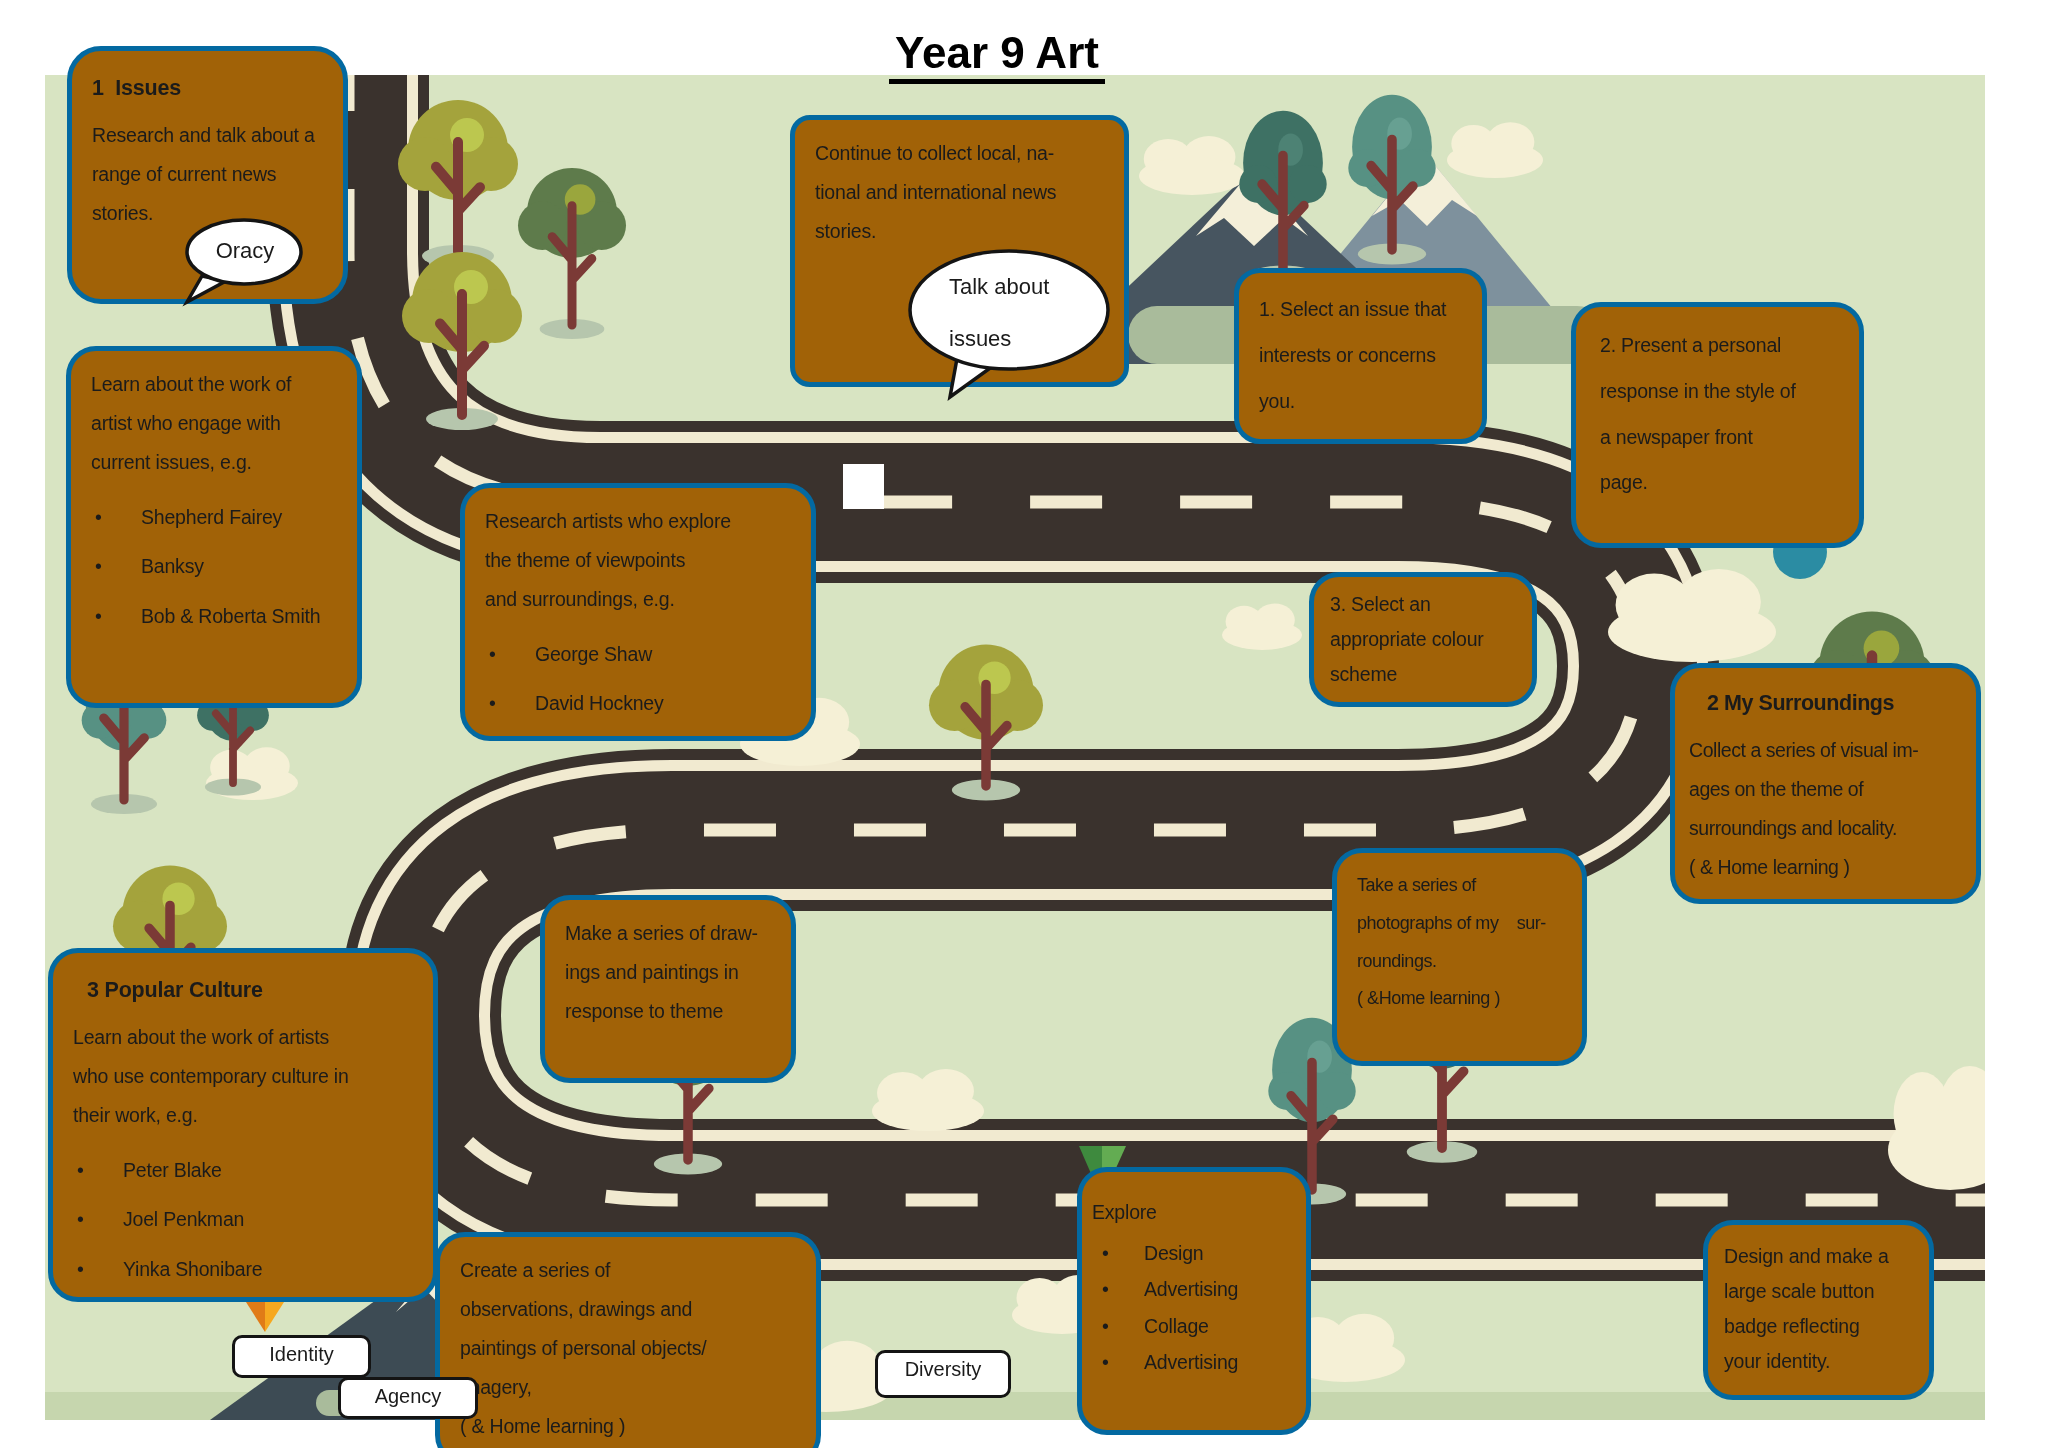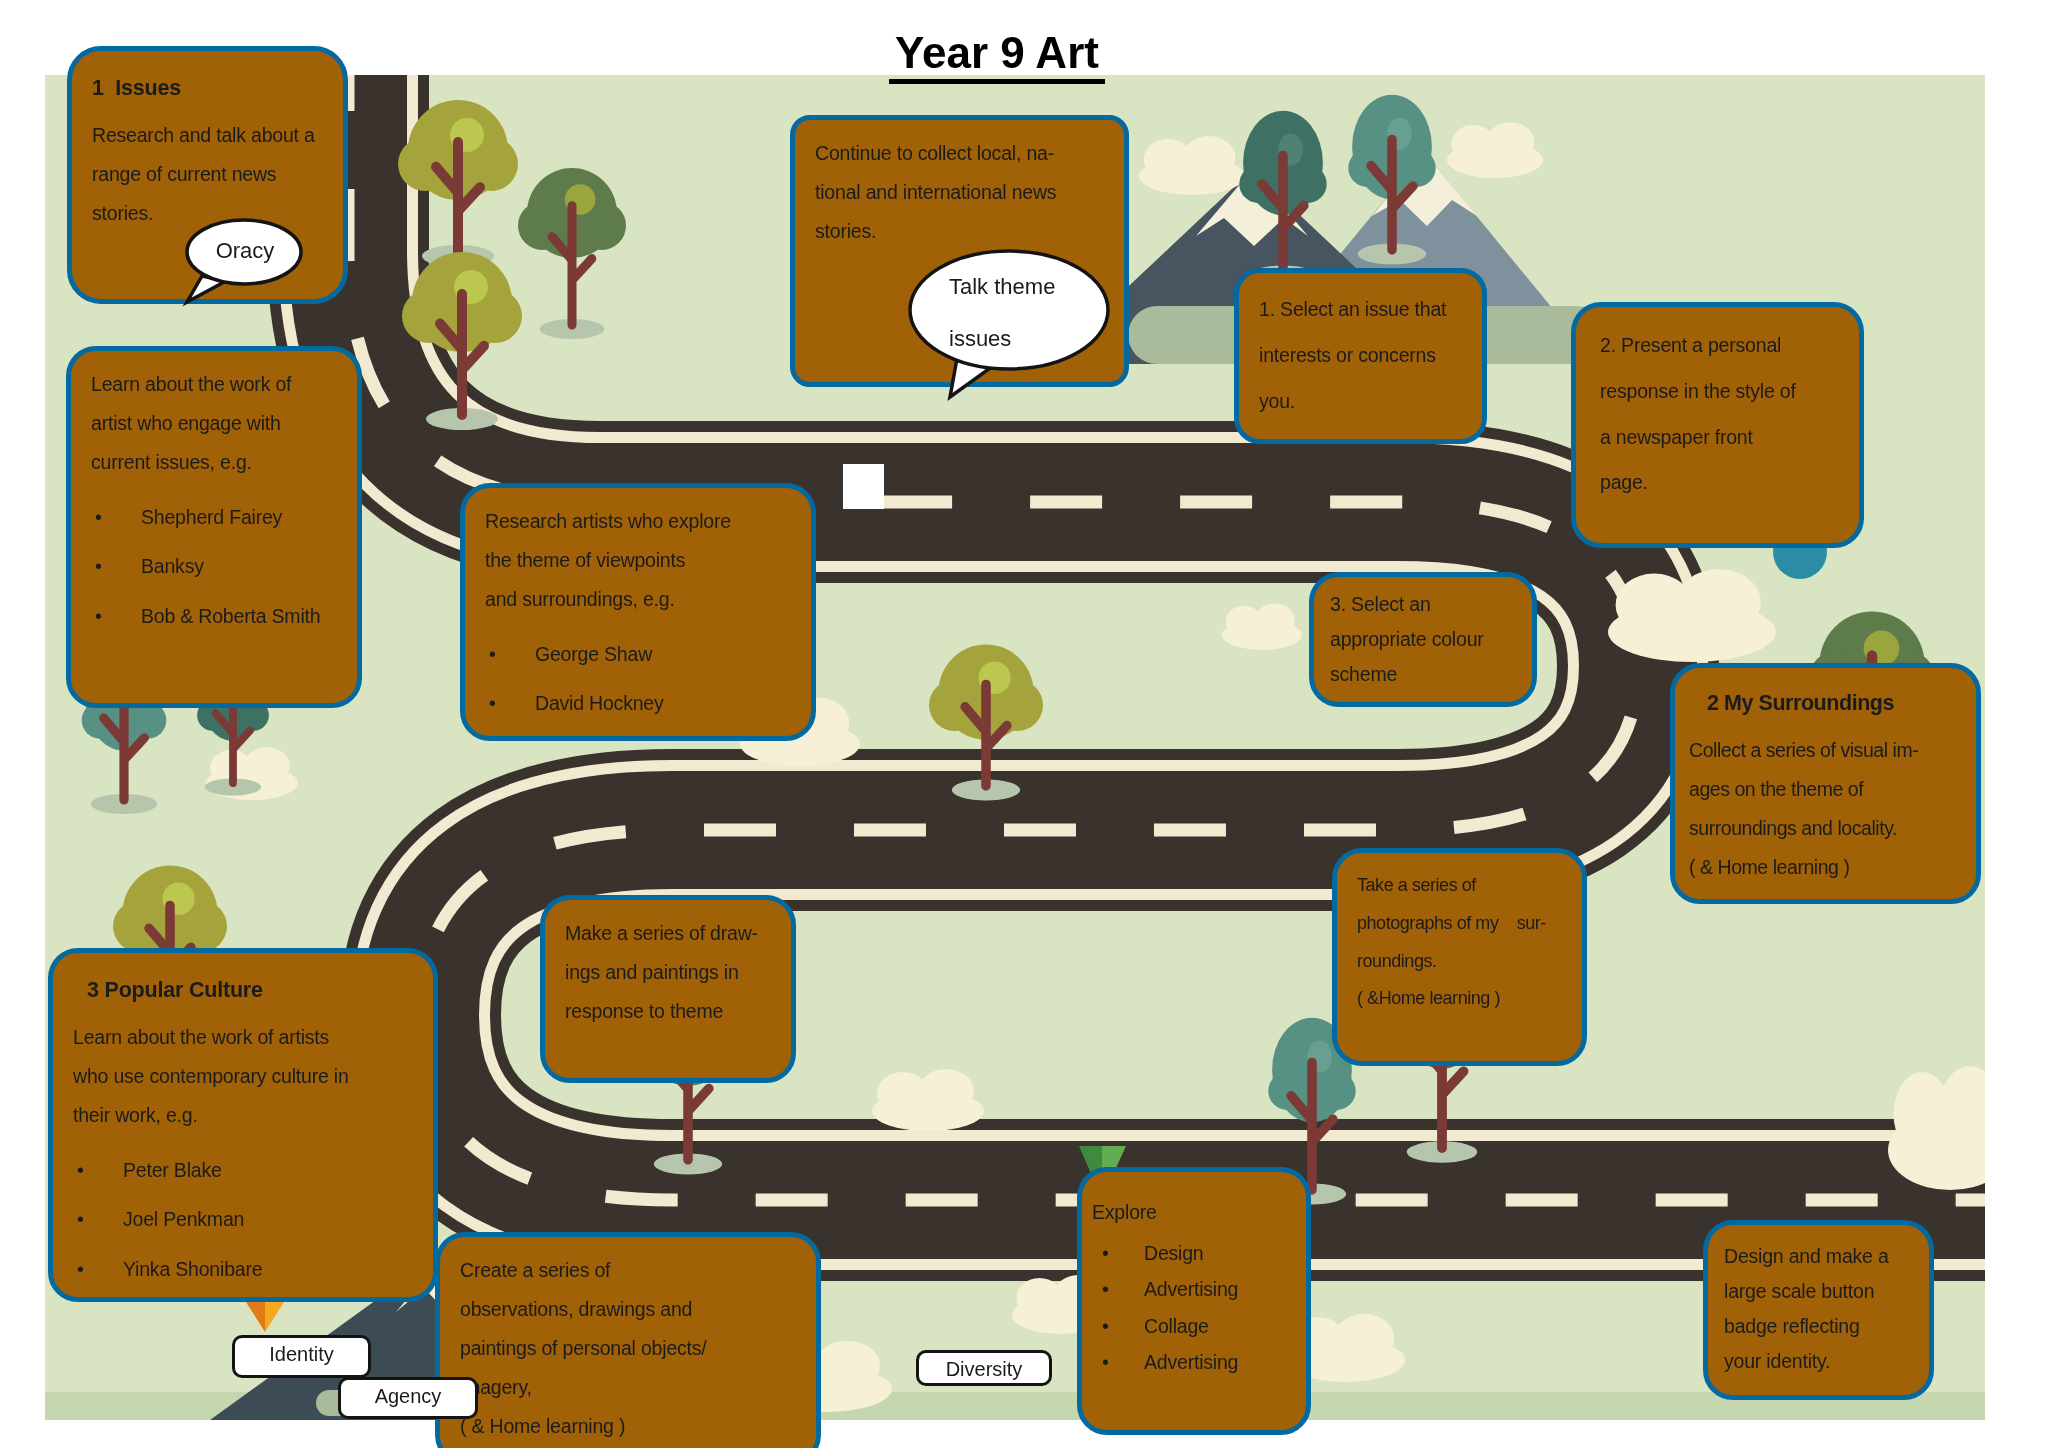--- a/index.html
+++ b/index.html
@@ -303,21 +303,21 @@
   <div class="note" style="left:790px;top:115px;width:339px;min-height:272px;border-radius:20px">
     <div class="nb">Continue to collect local, na-
 tional and international news
 stories.</div>
   </div>
   <div class="bubble" style="left:903px;top:247px;width:214px;height:154px">
     <svg width="214" height="154" viewBox="0 0 214 154">
       <path d="M55 106 L47 150 L97 114 Z" fill="#fff" stroke="#141414" stroke-width="3.5"></path>
       <ellipse cx="106" cy="63" rx="99" ry="59" fill="#fff" stroke="#141414" stroke-width="3.5"></ellipse>
     </svg>
-    <span class="bt" style="left:46px;top:14px;line-height:2.35">Talk theme
+    <span class="bt" style="left:46px;top:14px;line-height:2.35">Talk about
 issues</span>
   </div>
 
   <div class="note lh-lg" style="left:1234px;top:268px;width:253px;min-height:176px;border-radius:26px">
     <div class="nb">1. Select an issue that
 interests or concerns
 you.</div>
   </div>
 
   <div class="note lh-lg" style="left:1571px;top:302px;width:293px;min-height:246px;border-radius:30px;padding:16px 14px">
@@ -423,15 +423,15 @@
 
   <div class="note compact" style="left:1703px;top:1220px;width:231px;min-height:180px;padding:14px 16px">
     <div class="nb">Design and make a
 large scale button
 badge reflecting
 your identity.</div>
   </div>
 
   <div class="tag" style="left:232px;top:1335px;width:139px;height:43px">Identity</div>
   <div class="tag" style="left:338px;top:1377px;width:140px;height:42px">Agency</div>
-  <div class="tag" style="left:916px;top:1350px;width:136px;height:36px;">Diversity</div>
+  <div class="tag" style="left:875px;top:1350px;width:136px;height:48px;">Diversity</div>
 
 </div>
 
 </body></html>

